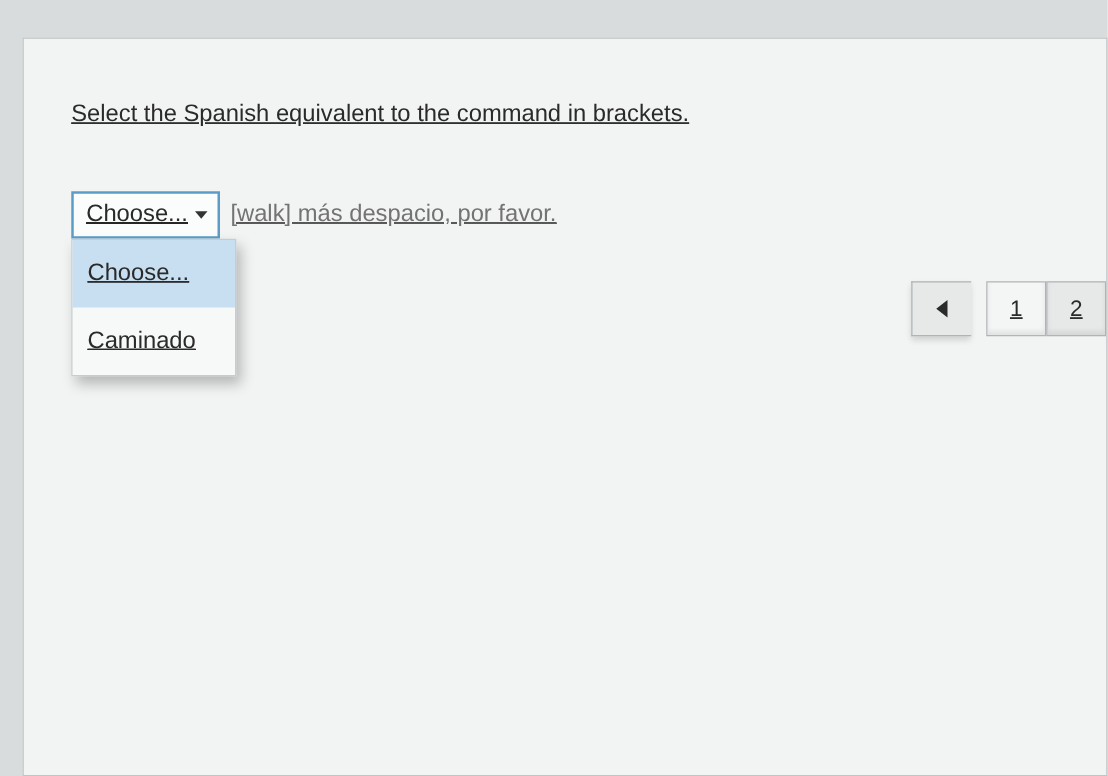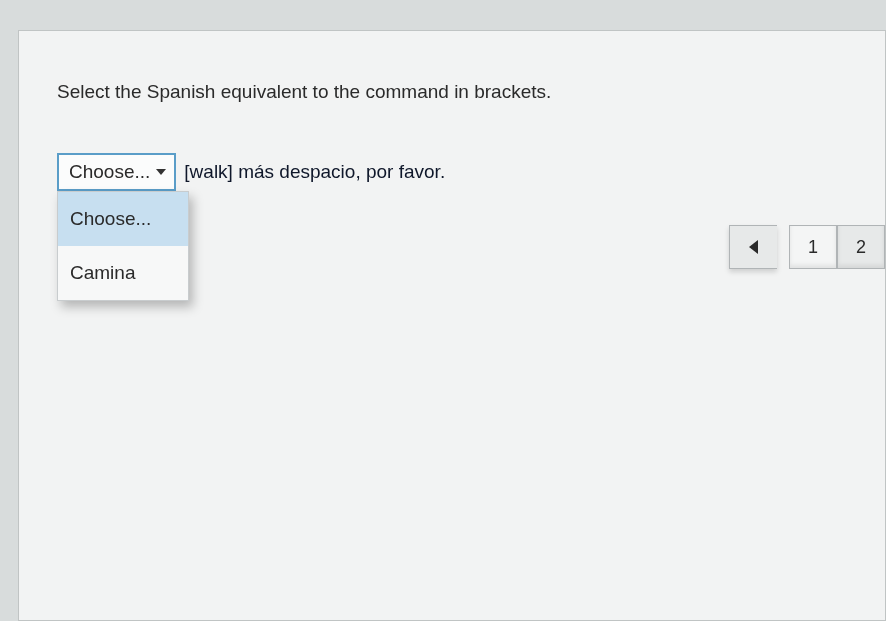--- a/index.html
+++ b/index.html
@@ -1,18 +1,19 @@
 <!DOCTYPE html>
 <html><head>
   <meta charset="utf-8">
   <style>
     * {
       margin: 0;
       padding: 0;
       box-sizing: border-box;
+      text-decoration: underline;
     }
     body {
       font-family: Arial, Helvetica, sans-serif;
       background: #d8dcdc;
       width: 886px;
       height: 621px;
       position: relative;
       overflow: hidden;
     }
     .content-panel {
@@ -54,21 +55,21 @@
     .chevron-down {
       width: 0;
       height: 0;
       border-left: 5px solid transparent;
       border-right: 5px solid transparent;
       border-top: 6px solid #333;
       margin-left: auto;
     }
     .sentence-text {
       font-size: 19px;
-      color: #0f172a;
+      color: #737373;
     }
     .dropdown-list {
       position: absolute;
       top: 38px;
       left: 0;
       width: 132px;
       background: #f7f8f8;
       border: 1px solid #c8ccce;
       box-shadow: 4px 6px 10px rgba(0,0,0,0.25);
       z-index: 10;
@@ -128,21 +129,21 @@
   <div class="question-text">Select the Spanish equivalent to the command in brackets.</div>
 
   <div class="answer-row">
     <div class="select-box">
       <div class="select-closed">
         <span>Choose...</span>
         <span class="chevron-down"></span>
       </div>
       <div class="dropdown-list">
         <div class="dropdown-item selected">Choose...</div>
-        <div class="dropdown-item">Camina</div>
+        <div class="dropdown-item">Caminado</div>
       </div>
     </div>
     <span class="sentence-text">[walk] más despacio, por favor.</span>
   </div>
 
   <div class="pagination">
     <div class="page-btn arrow">
       <span class="arrow-left"></span>
     </div>
     <div class="page-btn current">1</div>

